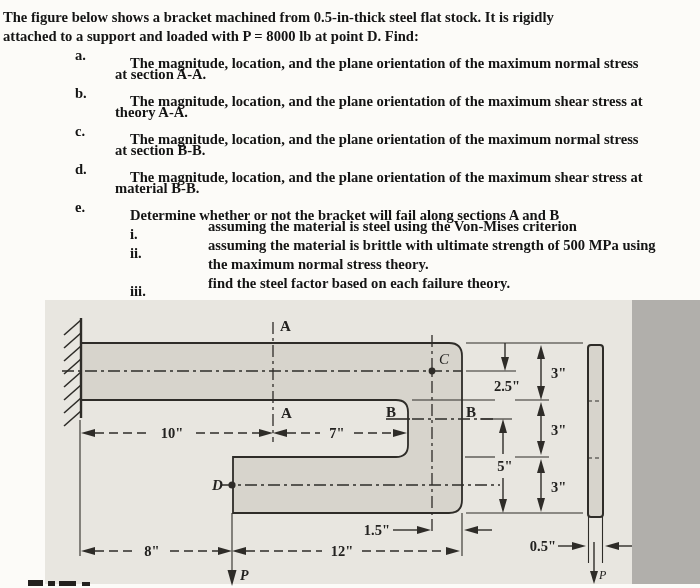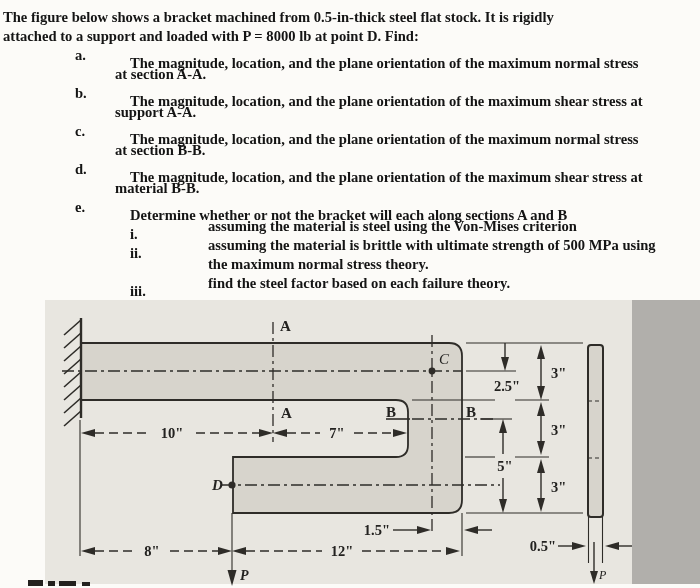--- a/index.html
+++ b/index.html
@@ -42,42 +42,42 @@
   </div>
   <div class="tl" style="top:65px">
       <span class="x103">at section A-A.</span>
     </div>
 
   <div class="tl" style="top:84px">
     <span class="x75">b.</span>
     <span class="x130">The magnitude, location, and the plane orientation of the maximum shear stress at</span>
   </div>
   <div class="tl" style="top:103px">
-      <span class="x103">support A-A.</span>
+      <span class="x103">theory A-A.</span>
     </div>
 
   <div class="tl" style="top:122px">
     <span class="x75">c.</span>
     <span class="x130">The magnitude, location, and the plane orientation of the maximum normal stress</span>
   </div>
   <div class="tl" style="top:141px">
       <span class="x103">at section B-B.</span>
     </div>
 
   <div class="tl" style="top:160px">
     <span class="x75">d.</span>
     <span class="x130">The magnitude, location, and the plane orientation of the maximum shear stress at</span>
   </div>
   <div class="tl" style="top:179px">
       <span class="x103">material B-B.</span>
     </div>
 
   <div class="tl" style="top:198px">
     <span class="x75">e.</span>
-    <span class="x130">Determine whether or not the bracket will each along sections A and B</span>
+    <span class="x130">Determine whether or not the bracket will fail along sections A and B</span>
   </div>
 
   <div class="tl" style="top:217px">
     <span class="x130">i.</span>
     <span class="x176">assuming the material is steel using the Von-Mises criterion</span>
   </div>
   <div class="tl" style="top:236px">
     <span class="x130">ii.</span>
     <span class="x176">assuming the material is brittle with ultimate strength of 500 MPa using</span>
   </div>

